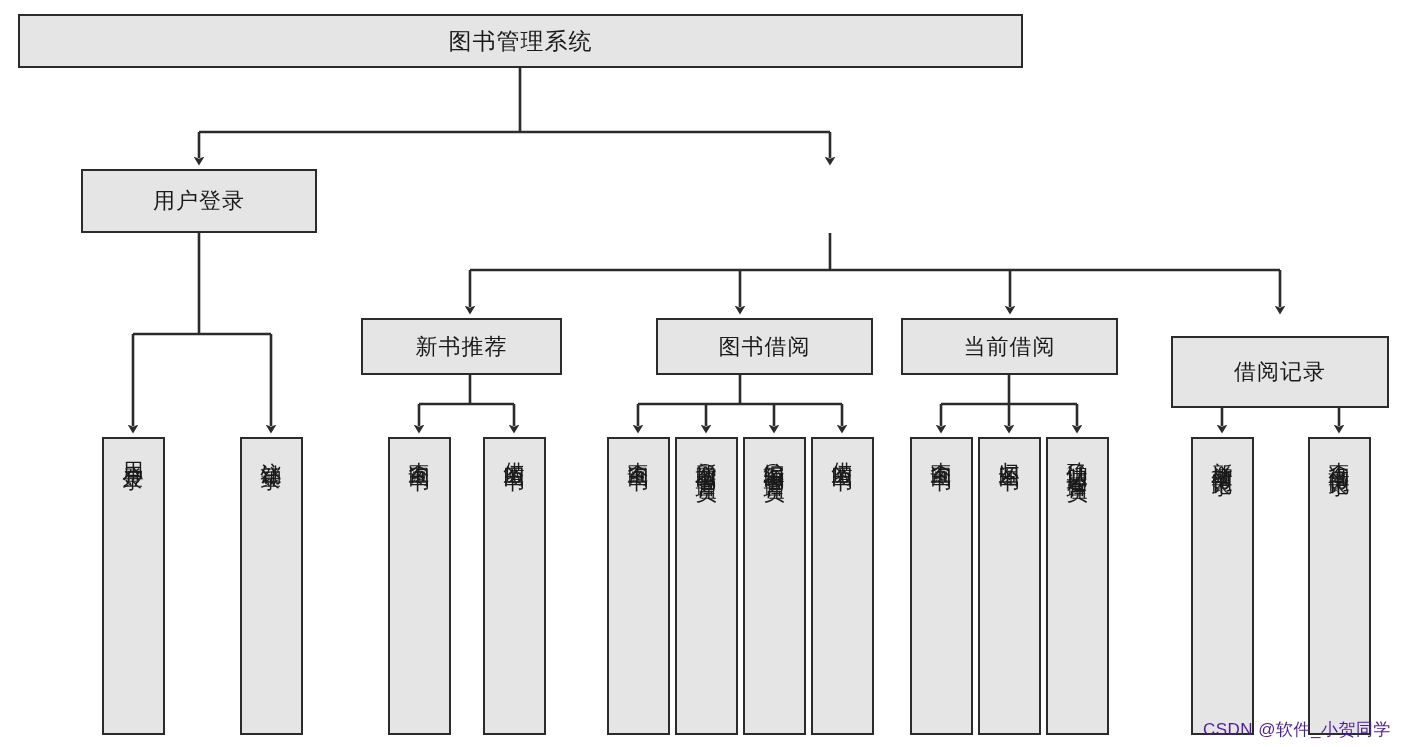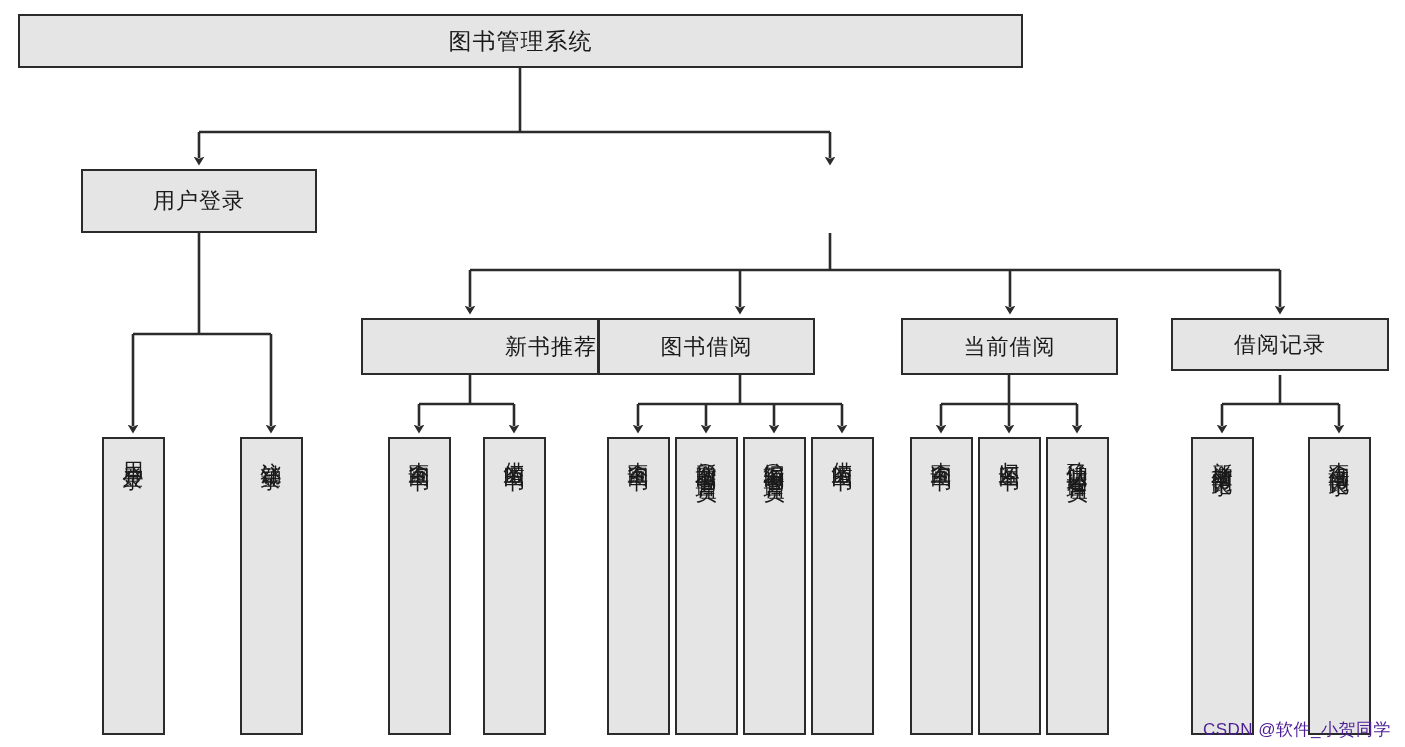--- a/index.html
+++ b/index.html
@@ -125,30 +125,30 @@
   </svg>
 
   <div class="node-box root" style="left:18px; top:14px; width:1005px; height:54px;">
     <span class="node-label">图书管理系统</span>
   </div>
 
   <div class="node-box" style="left:81px; top:169px; width:236px; height:64px;">
     <span class="node-label">用户登录</span>
   </div>
 
-  <div class="node-box" style="left:361px; top:318px; width:238px; height:57px;justify-content:flex-end;">
+  <div class="node-box" style="left:361px; top:318px; width:201px; height:57px;">
     <span class="node-label">新书推荐</span>
   </div>
-  <div class="node-box" style="left:598px; top:318px; width:217px; height:57px;justify-content:center;">
+  <div class="node-box" style="left:656px; top:318px; width:217px; height:57px;justify-content:center;">
     <span class="node-label">图书借阅</span>
   </div>
   <div class="node-box" style="left:901px; top:318px; width:217px; height:57px;">
     <span class="node-label">当前借阅</span>
   </div>
-  <div class="node-box" style="left:1171px; top:318px; width:218px; height:53px;">
+  <div class="node-box" style="left:1171px; top:336px; width:218px; height:72px;">
     <span class="node-label">借阅记录</span>
   </div>
 
   <div class="node-box vertical" style="left:102px; top:437px; width:63px; height:298px;">
     <span class="node-label">用户登录</span>
   </div>
   <div class="node-box vertical" style="left:240px; top:437px; width:63px; height:298px;">
     <span class="node-label">注销登录</span>
   </div>
 

